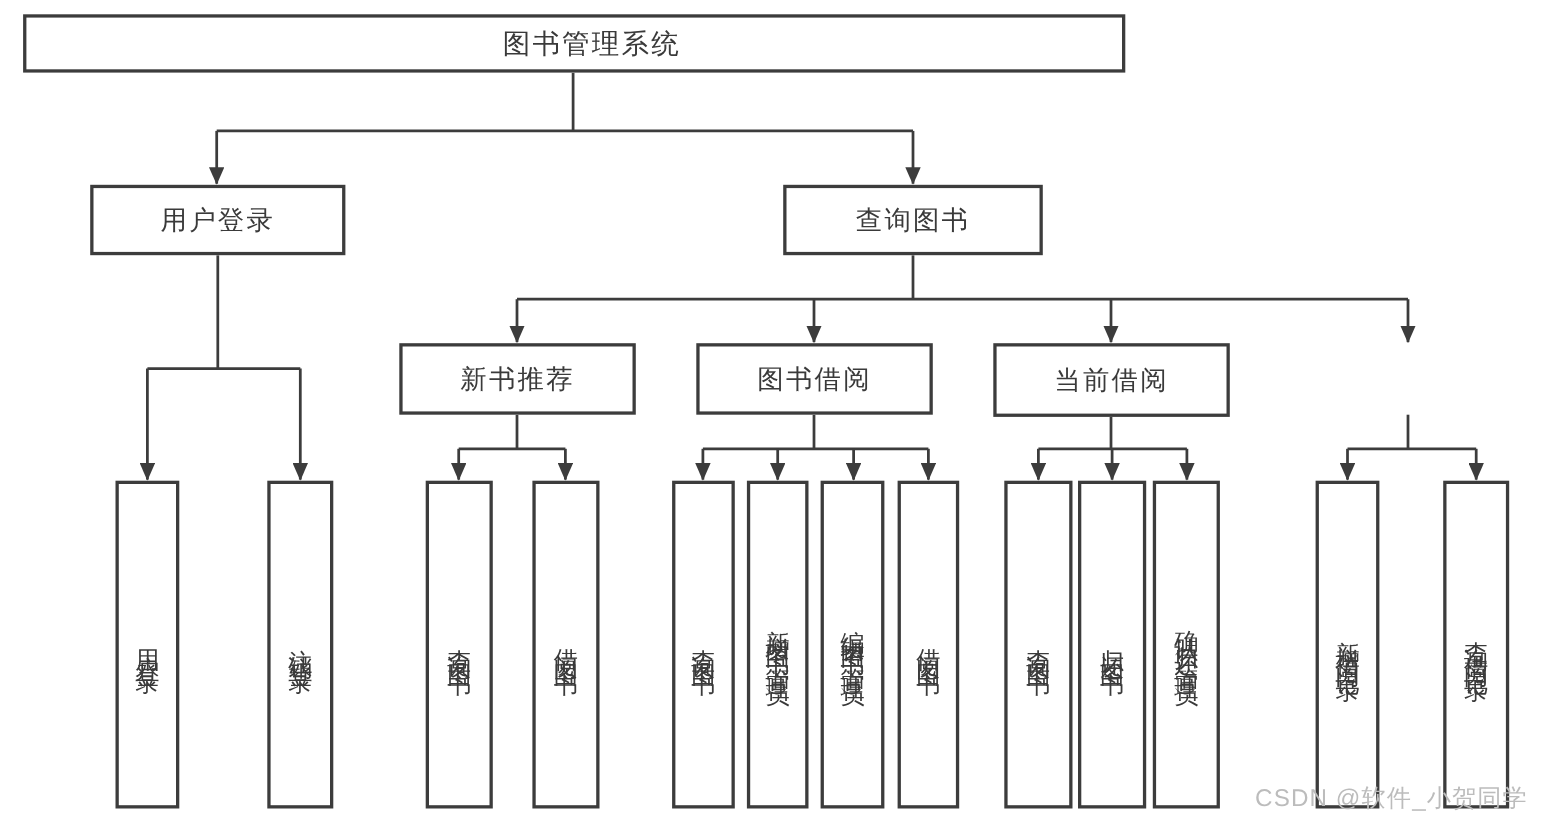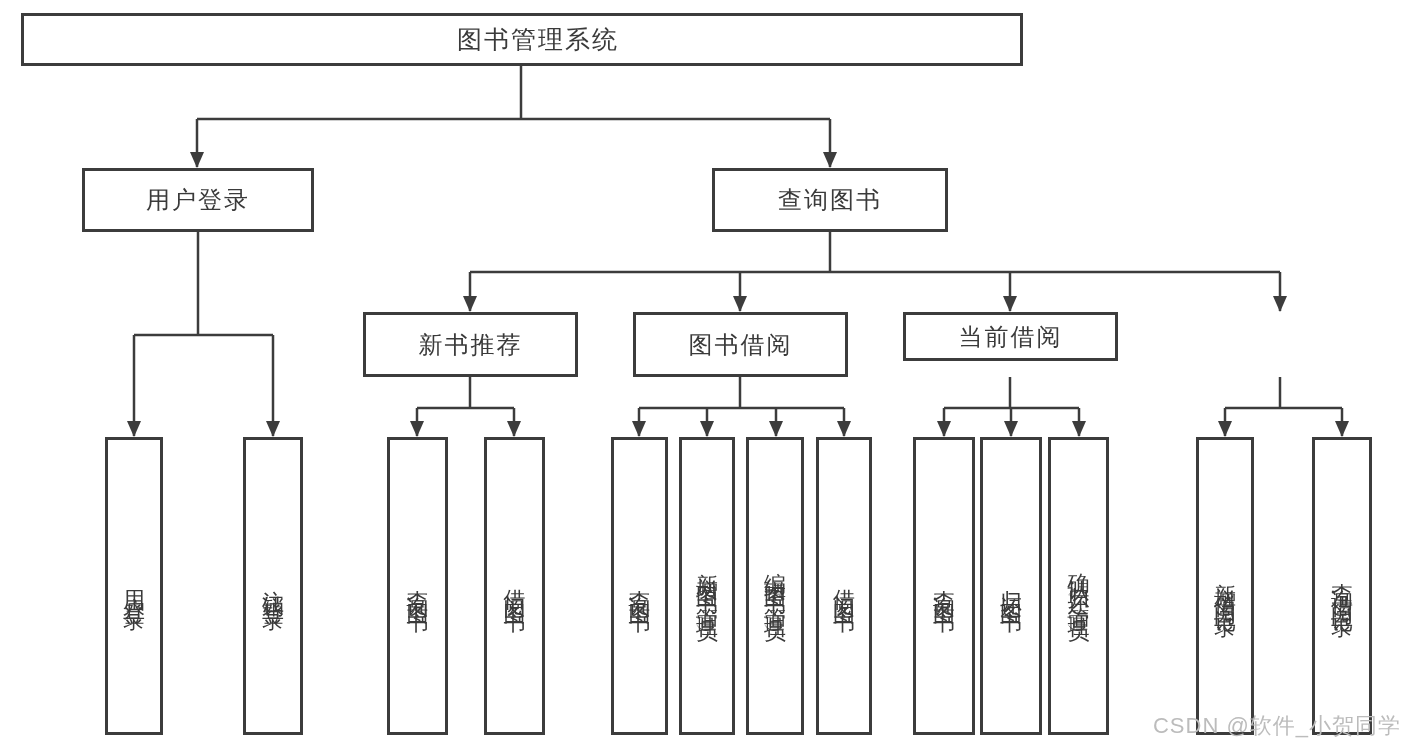--- a/index.html
+++ b/index.html
@@ -16,21 +16,21 @@
     display:flex; align-items:center; justify-content:center;
     text-align:center;
   }
   .lvl-root { font-size:25px; letter-spacing:2px;padding-left:32px; }
   .lvl-h    { font-size:24px; letter-spacing:2px; }
   .leaf {
     writing-mode:vertical-rl; text-orientation:mixed;
     font-size:22px; letter-spacing:7px; line-height:1;
   }
   .watermark {
-    position:absolute; right:4px; bottom:6px; z-index:2;
+    position:absolute; right:16px; bottom:6px; z-index:2;
     font-size:22px; color:#bcbcbc; letter-spacing:1px; white-space:nowrap;
   }
 </style>
 </head>
 <body>
 
 <div class="stage">
 
   <svg class="wires" width="1405" height="747" viewBox="0 0 1405 747">
     <defs>
@@ -80,21 +80,21 @@
     <path class="ln arrow" d="M1342,408 V436"></path>
   </svg>
 
   <div class="node lvl-root" style="left:21px;top:13px;width:1002px;height:53px">图书管理系统</div>
 
   <div class="node lvl-h" style="left:82px;top:168px;width:232px;height:64px">用户登录</div>
   <div class="node lvl-h" style="left:712px;top:168px;width:236px;height:64px">查询图书</div>
 
   <div class="node lvl-h" style="left:363px;top:312px;width:215px;height:65px">新书推荐</div>
   <div class="node lvl-h" style="left:633px;top:312px;width:215px;height:65px">图书借阅</div>
-  <div class="node lvl-h" style="left:903px;top:312px;width:215px;height:49px">当前借阅</div>
+  <div class="node lvl-h" style="left:903px;top:312px;width:215px;height:67px">当前借阅</div>
 
   <div class="node leaf" style="left:105px;top:437px;width:58px;height:298px">用户登录</div>
   <div class="node leaf" style="left:243px;top:437px;width:60px;height:298px">注销登录</div>
 
   <div class="node leaf" style="left:387px;top:437px;width:61px;height:298px">查询图书</div>
   <div class="node leaf" style="left:484px;top:437px;width:61px;height:298px">借阅图书</div>
 
   <div class="node leaf" style="left:611px;top:437px;width:57px;height:298px">查询图书</div>
   <div class="node leaf" style="left:679px;top:437px;width:56px;height:298px">新增图书（管理员）</div>
   <div class="node leaf" style="left:746px;top:437px;width:58px;height:298px">编辑图书（管理员）</div>

